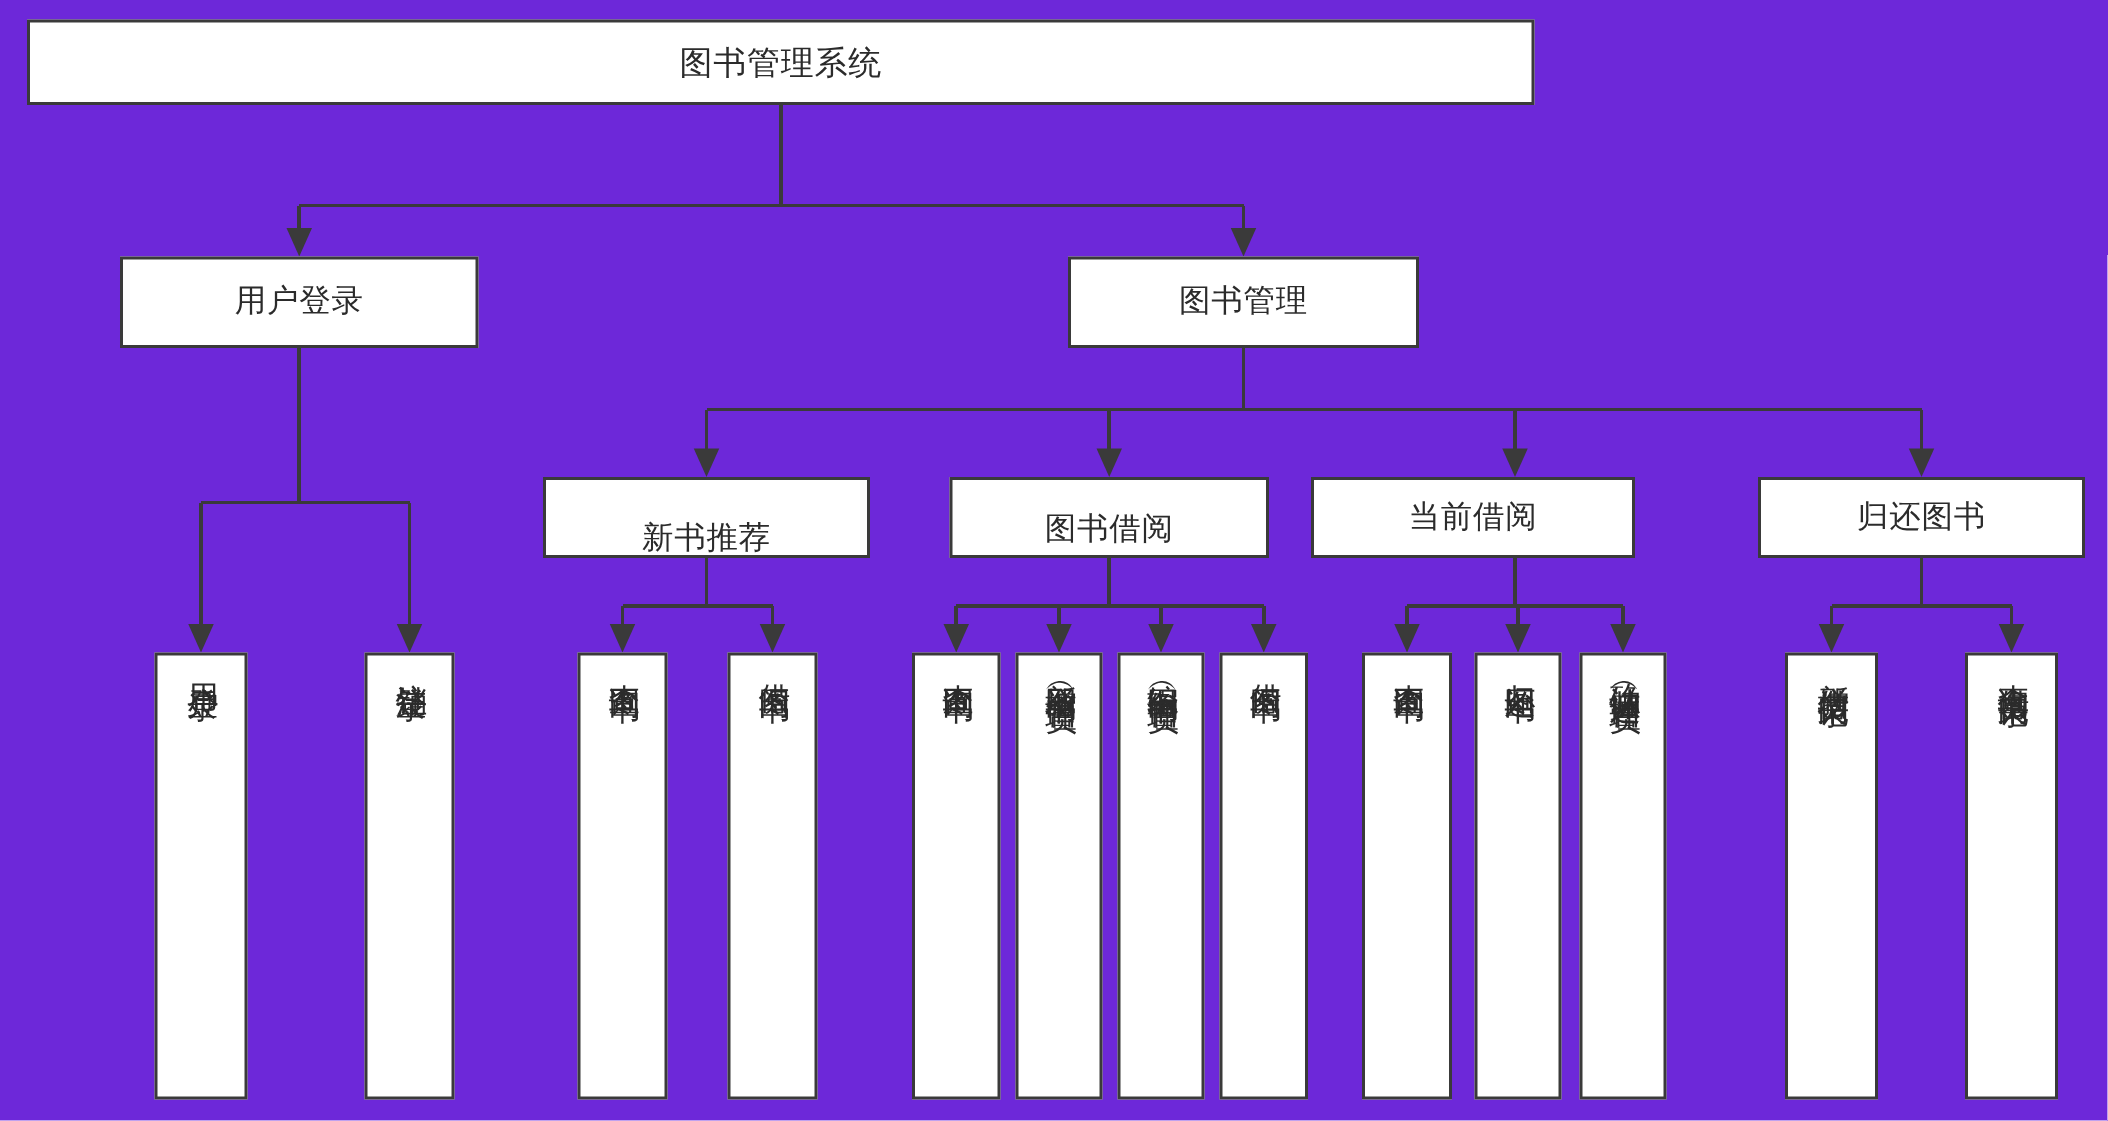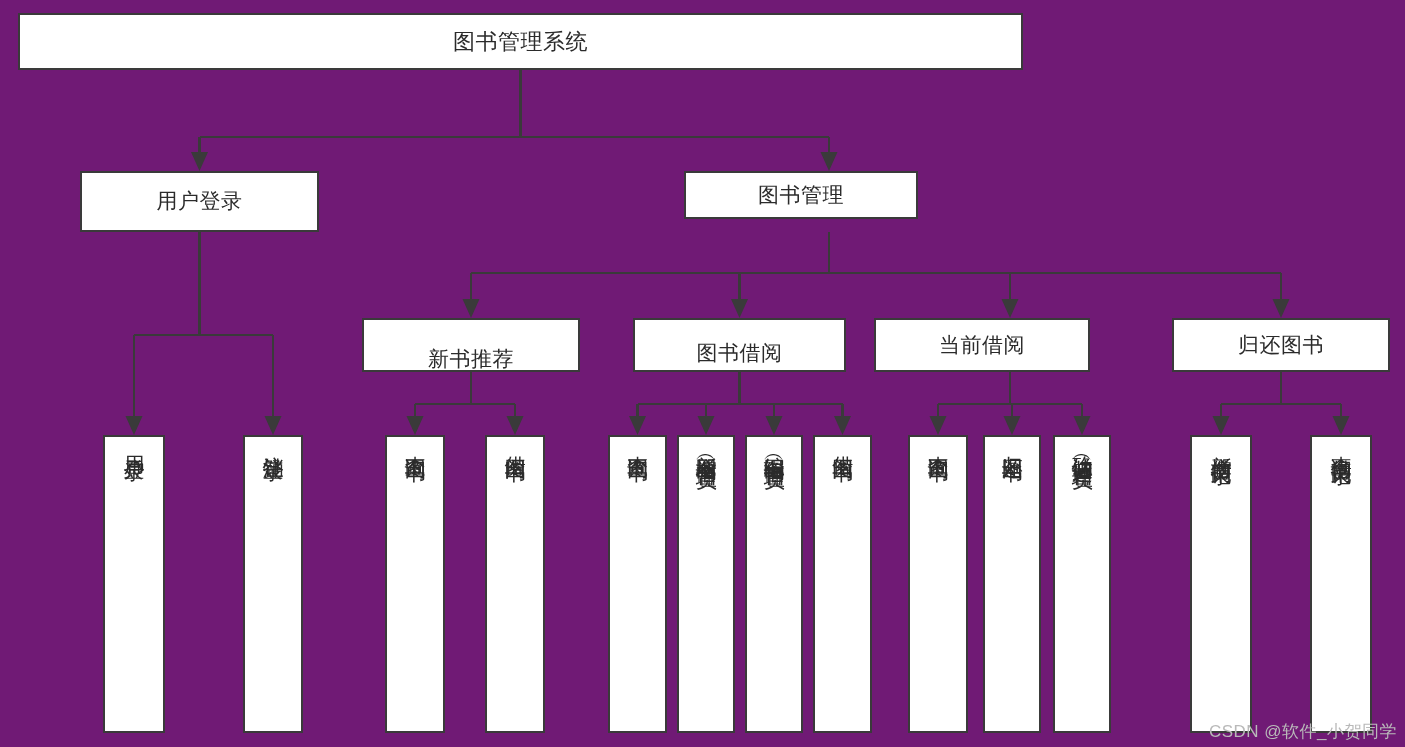--- a/index.html
+++ b/index.html
@@ -7,21 +7,21 @@
     padding: 0;
     background: #ffffff;
   }
   body {
     font-family: "Liberation Sans", "DejaVu Sans", sans-serif;
   }
   #canvas {
     position: relative;
     width: 1405px;
     height: 747px;
-    background: #701a75;
+    background: #6d28d9;
     overflow: hidden;
   }
   #edges {
     position: absolute;
     left: 0;
     top: 0;
     width: 1405px;
     height: 747px;
   }
   .node {
@@ -127,21 +127,21 @@
       <line x1="1341" y1="404" x2="1341" y2="418" stroke="#3a3a3a" stroke-width="2.4" shape-rendering="crispEdges"></line>
       <polygon points="1332.5,416 1349.5,416 1341,435" fill="#3a3a3a"></polygon>
     </svg>
   <div id="nodes">
       <div class="node horiz root" style="left: 18px; top: 13px; width: 1005px; height: 57px; border-color: rgb(58, 58, 58);">
         <span class="node-label" style="color: rgb(43, 43, 43);">图书管理系统</span>
       </div>
       <div class="node horiz" style="left: 80px; top: 171px; width: 239px; height: 61px; border-color: rgb(58, 58, 58);">
         <span class="node-label" style="color: rgb(43, 43, 43);">用户登录</span>
       </div>
-      <div class="node horiz" style="left: 684px; top: 171px; width: 234px; height: 48px; border-color: rgb(58, 58, 58);">
+      <div class="node horiz" style="left: 712px; top: 171px; width: 234px; height: 61px; border-color: rgb(58, 58, 58);">
         <span class="node-label" style="color: rgb(43, 43, 43);">图书管理</span>
       </div>
       <div class="node horiz" style="left: 362px; top: 318px; width: 218px; height: 54px; border-color: rgb(58, 58, 58);">
         <span class="node-label" style="color: rgb(43, 43, 43); margin-top: 28px;">新书推荐</span>
       </div>
       <div class="node horiz" style="left: 633px; top: 318px; width: 213px; height: 54px; border-color: rgb(58, 58, 58);">
         <span class="node-label" style="color: rgb(43, 43, 43); margin-top: 16px;">图书借阅</span>
       </div>
       <div class="node horiz" style="left: 874px; top: 318px; width: 216px; height: 54px; border-color: rgb(58, 58, 58);">
         <span class="node-label" style="color: rgb(43, 43, 43);">当前借阅</span>
@@ -182,14 +182,13 @@
       <div class="node vert" style="left: 1053px; top: 435px; width: 58px; height: 298px; border-color: rgb(58, 58, 58);">
         <span class="node-label" style="color: rgb(43, 43, 43);">确认归还（管理员）</span>
       </div>
       <div class="node vert" style="left: 1190px; top: 435px; width: 62px; height: 298px; border-color: rgb(58, 58, 58);">
         <span class="node-label" style="color: rgb(43, 43, 43);">新增借阅记录</span>
       </div>
       <div class="node vert" style="left: 1310px; top: 435px; width: 62px; height: 298px; border-color: rgb(58, 58, 58);">
         <span class="node-label" style="color: rgb(43, 43, 43);">查询借阅记录</span>
       </div>
     </div>
-  <div id="watermark">CSDN @软件_小贺同学</div>
 </div>
 
 </body></html>

